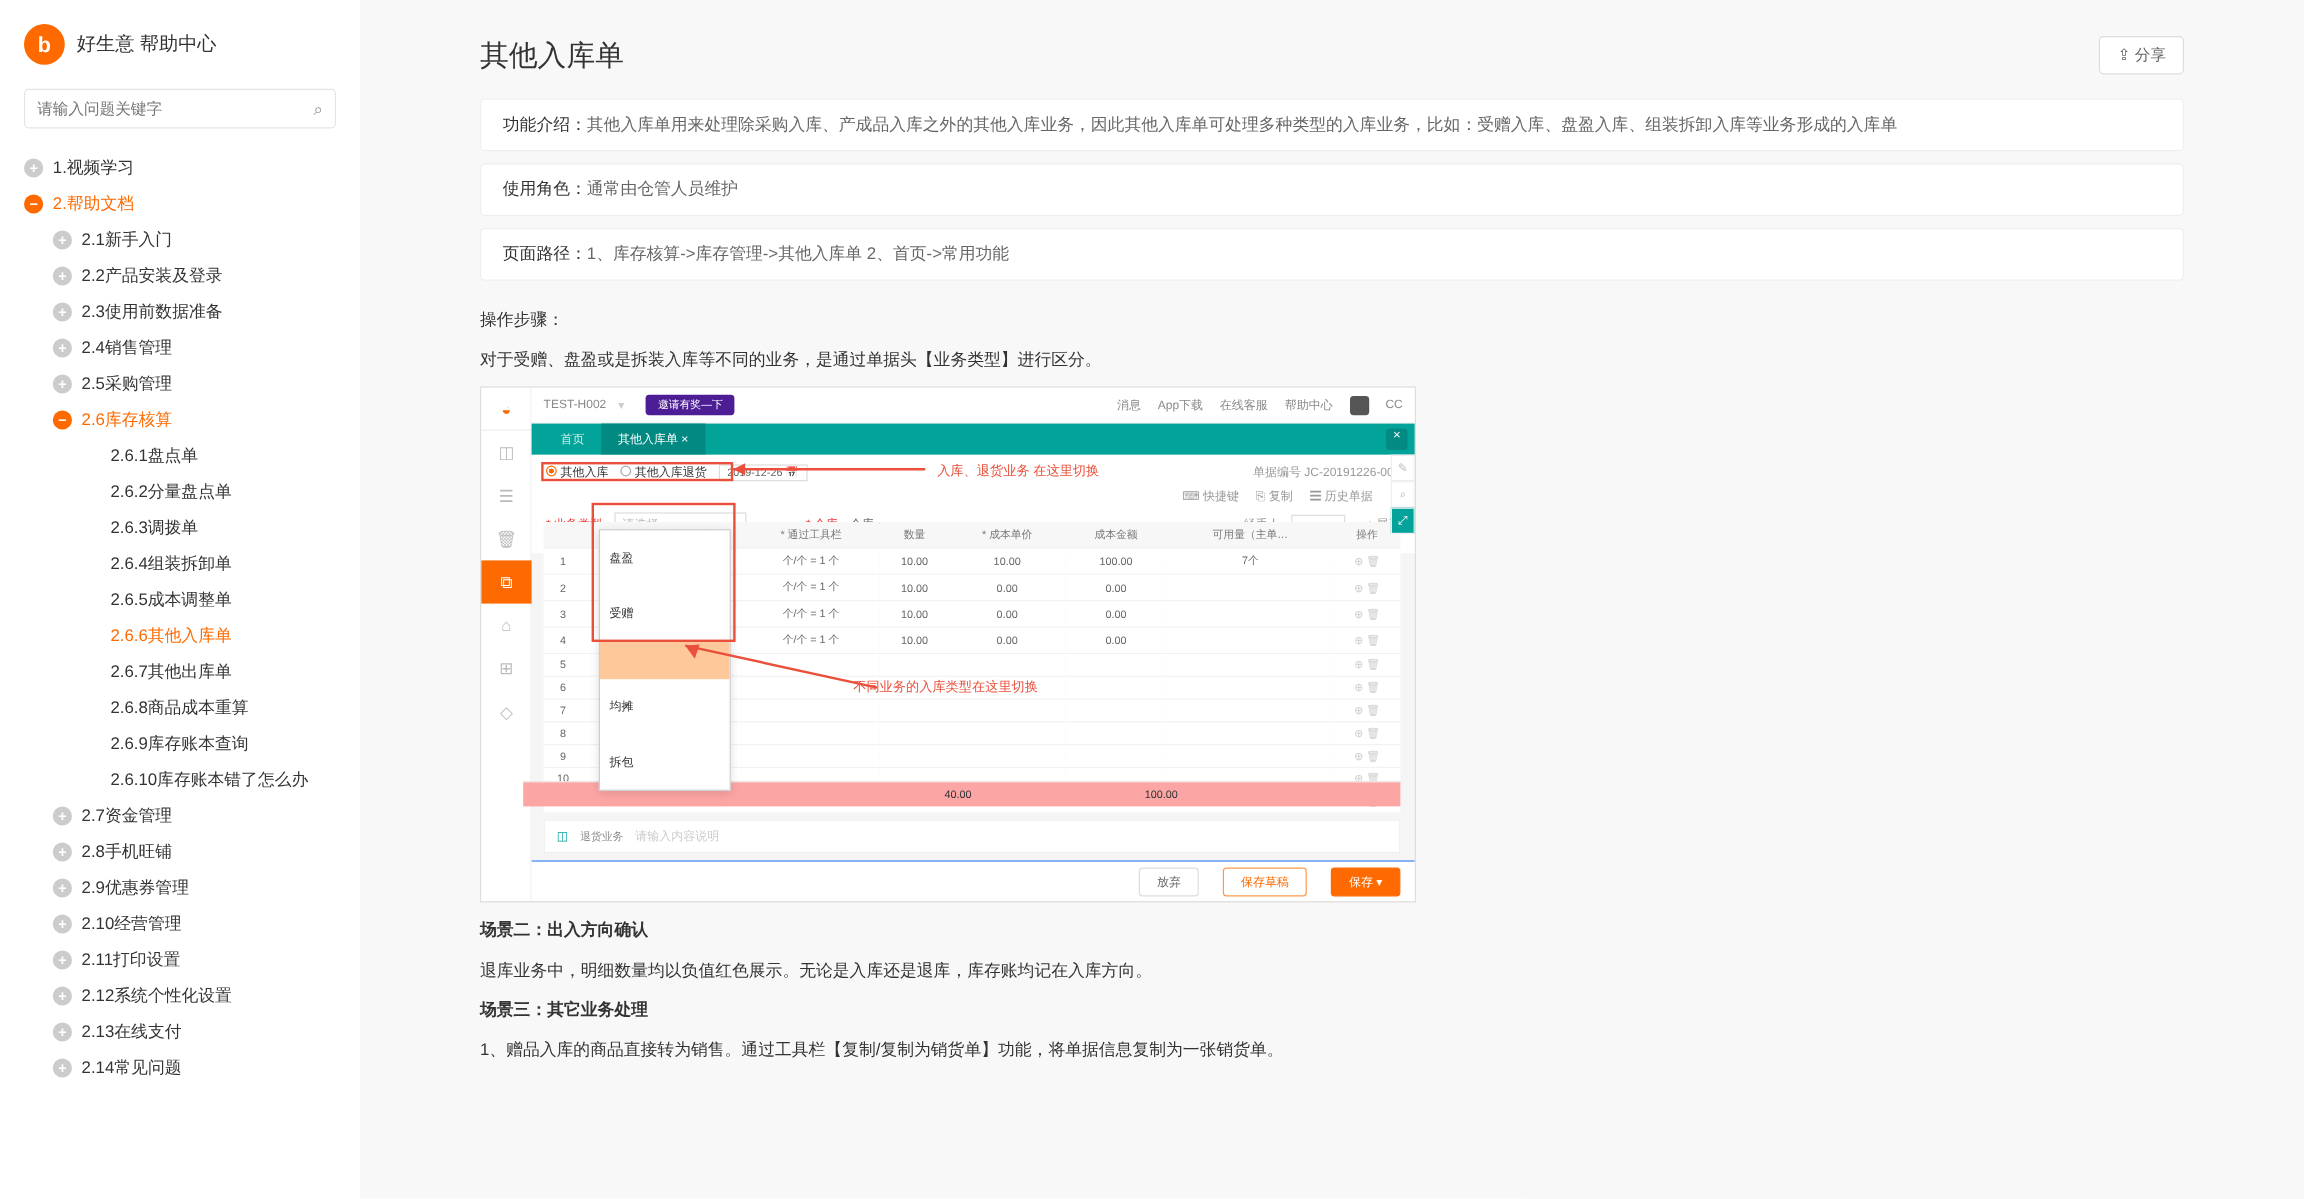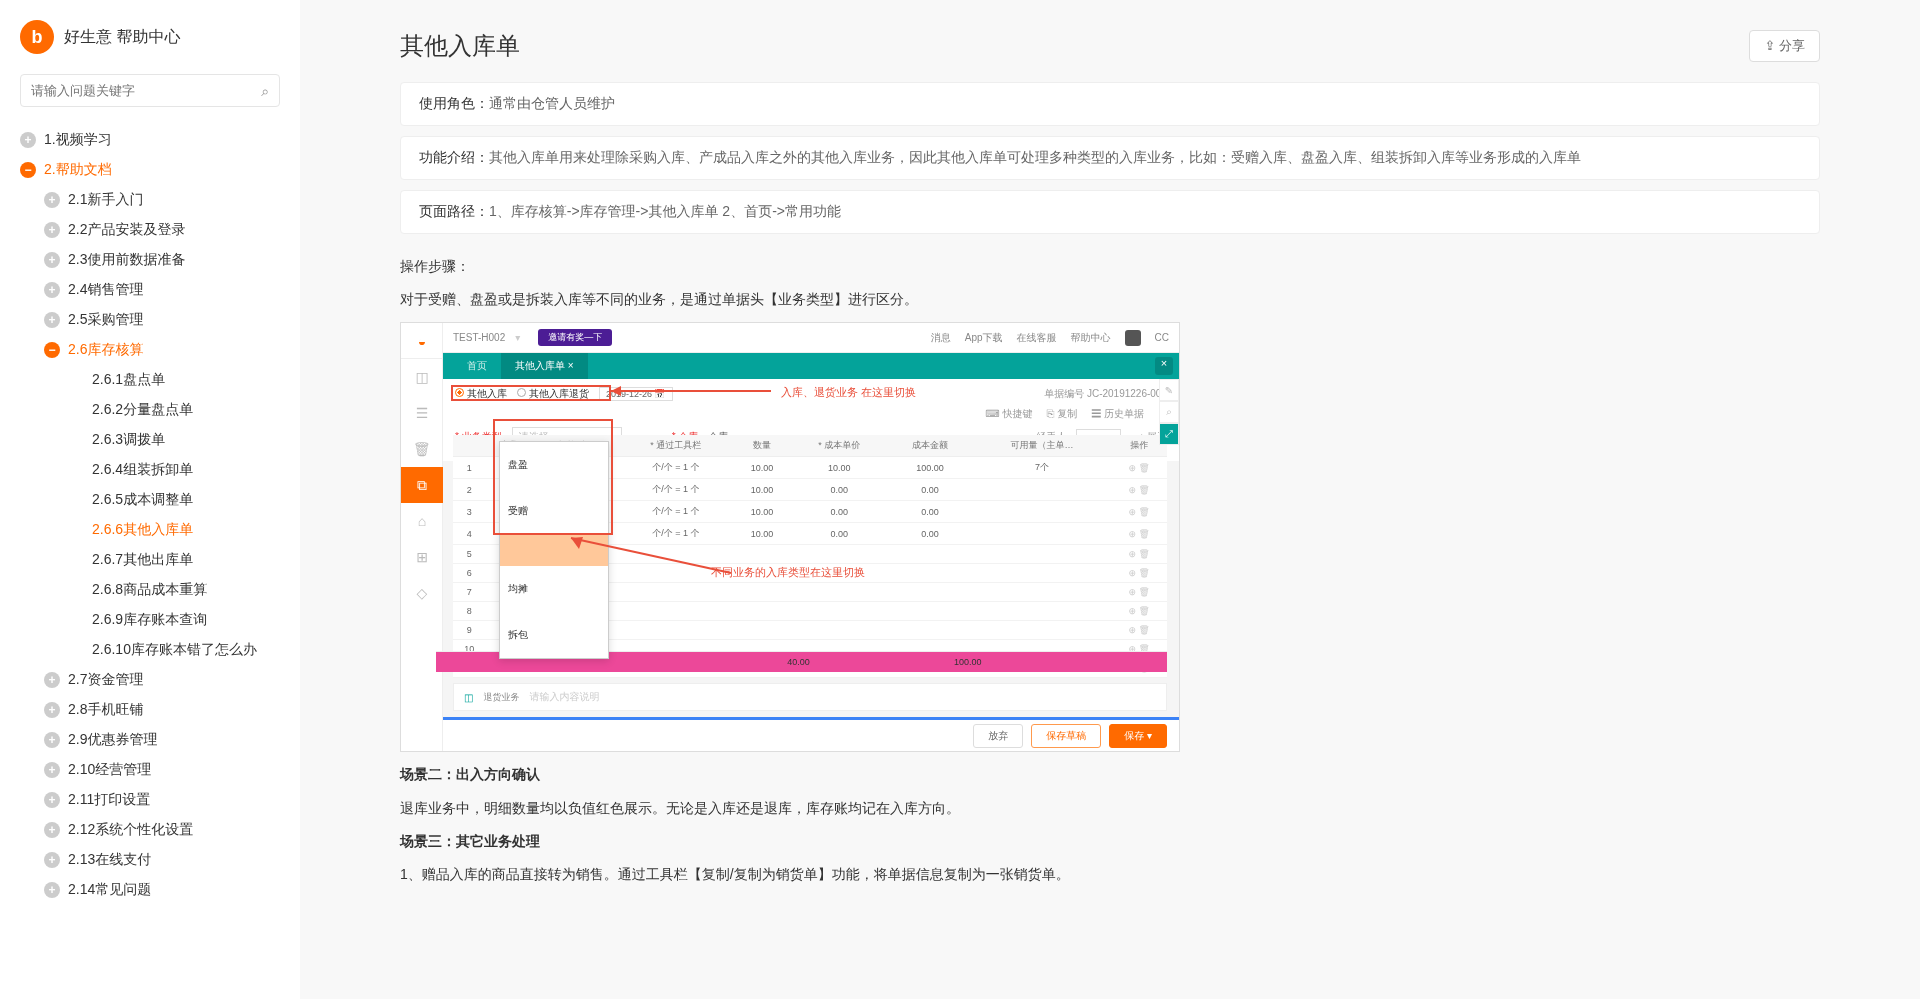--- a/index.html
+++ b/index.html
@@ -47,23 +47,23 @@
 .red-box { border: 2px solid #e94f3a; position: absolute; }
 .red-text { color: #e94f3a; font-size: 11px; position: absolute; }
 .ss-dropdown { position: absolute; left: 98px; top: 118px; width: 110px; background: #fff; border: 1px solid #ccc; box-shadow: 0 2px 8px rgba(0,0,0,0.15); font-size: 10px; }
 .ss-dropdown div { padding: 16px 8px; }
 .ss-dropdown .sel { background: #ffc89a; }
 .ss-table { position: absolute; left: 52px; right: 12px; top: 112px; font-size: 9px;}
 .ss-table table { width: 100%; border-collapse: collapse; }
 .ss-table th { background: #f7f7f7; padding: 4px 3px; color: #777; font-weight: normal; border-bottom: 1px solid #eee; }
 .ss-table td { padding: 4px 3px; text-align: center; border-bottom: 1px solid #f2f2f2; color: #666; background: #fff;}
 .ss-table td.l { text-align: left; }
-.ss-totals { position: absolute; left: 35px; right: 12px; top: 328px; background: #ec4899; font-size: 9px; padding: 3px 0; border-top: 1px solid #eee;}
+.ss-totals { position: absolute; left: 35px; right: 12px; top: 328px; background: #fca5a5; font-size: 9px; padding: 3px 0; border-top: 1px solid #eee;}
 .ss-remark { position: absolute; left: 52px; right: 12px; bottom: 40px; background: #fff; padding: 6px 10px; font-size: 10px; color: #bbb; border: 1px solid #eee; display: flex; align-items:center; gap: 10px;}
-.ss-footer { position: absolute; left: 42px; right: 0; bottom: 0; height: 34px; background: #fff; display: flex; justify-content: flex-end; align-items: center; padding: 0 12px; gap: 8px; border-top: 3px solid #3b82f6;}
+.ss-footer { position: absolute; left: 42px; right: 0; bottom: 0; height: 34px; background: #fff; display: flex; justify-content: flex-end; align-items: center; padding: 0 12px; gap: 20px; border-top: 1px solid #3b82f6;}
 .ss-btn { border: 1px solid #ddd; padding: 4px 14px; font-size: 10px; border-radius: 3px; color: #666; }
 .ss-btn.outline { border-color: #ff9a4d; color: #ff6a00; }
 .ss-btn.primary { background: #ff6a00; color: #fff; border-color: #ff6a00; }
 .ss-rightbar { position: absolute; right: 0; top: 56px; width: 20px; background: #fff;}
 .ss-rightbar div { width: 20px; height: 22px; border: 1px solid #eee; color: #bbb; font-size: 10px; display:flex; align-items:center; justify-content:center;}
 .ss-rightbar .hl { background: #04a39a; color: #fff; }
 .arrow-svg { position: absolute; pointer-events: none; }
 </style>
 </head>
 <body>
@@ -159,24 +159,24 @@
     </div>
   </aside>
 
   <main class="main">
     <div class="page-title-row">
       <h1 class="page-title">其他入库单</h1>
       <button class="share-btn">⇪ <span>分享</span></button>
     </div>
 
     <div class="info-box">
+      <b>功能介绍：</b><span>其他入库单用来处理除采购入库、产成品入库之外的其他入库业务，因此其他入库单可处理多种类型的入库业务，比如：受赠入库、盘盈入库、组装拆卸入库等业务形成的入库单</span>
+    </div>
+    <div class="info-box">
       <b>使用角色：</b><span>通常由仓管人员维护</span>
-    </div>
-    <div class="info-box">
-      <b>功能介绍：</b><span>其他入库单用来处理除采购入库、产成品入库之外的其他入库业务，因此其他入库单可处理多种类型的入库业务，比如：受赠入库、盘盈入库、组装拆卸入库等业务形成的入库单</span>
     </div>
     <div class="info-box">
       <b>页面路径：</b><span>1、库存核算-&gt;库存管理-&gt;其他入库单 2、首页-&gt;常用功能</span>
     </div>
 
     <div class="content-block">
       <p>操作步骤：</p>
       <p>对于受赠、盘盈或是拆装入库等不同的业务，是通过单据头【业务类型】进行区分。</p>
 
       <div class="screenshot">

